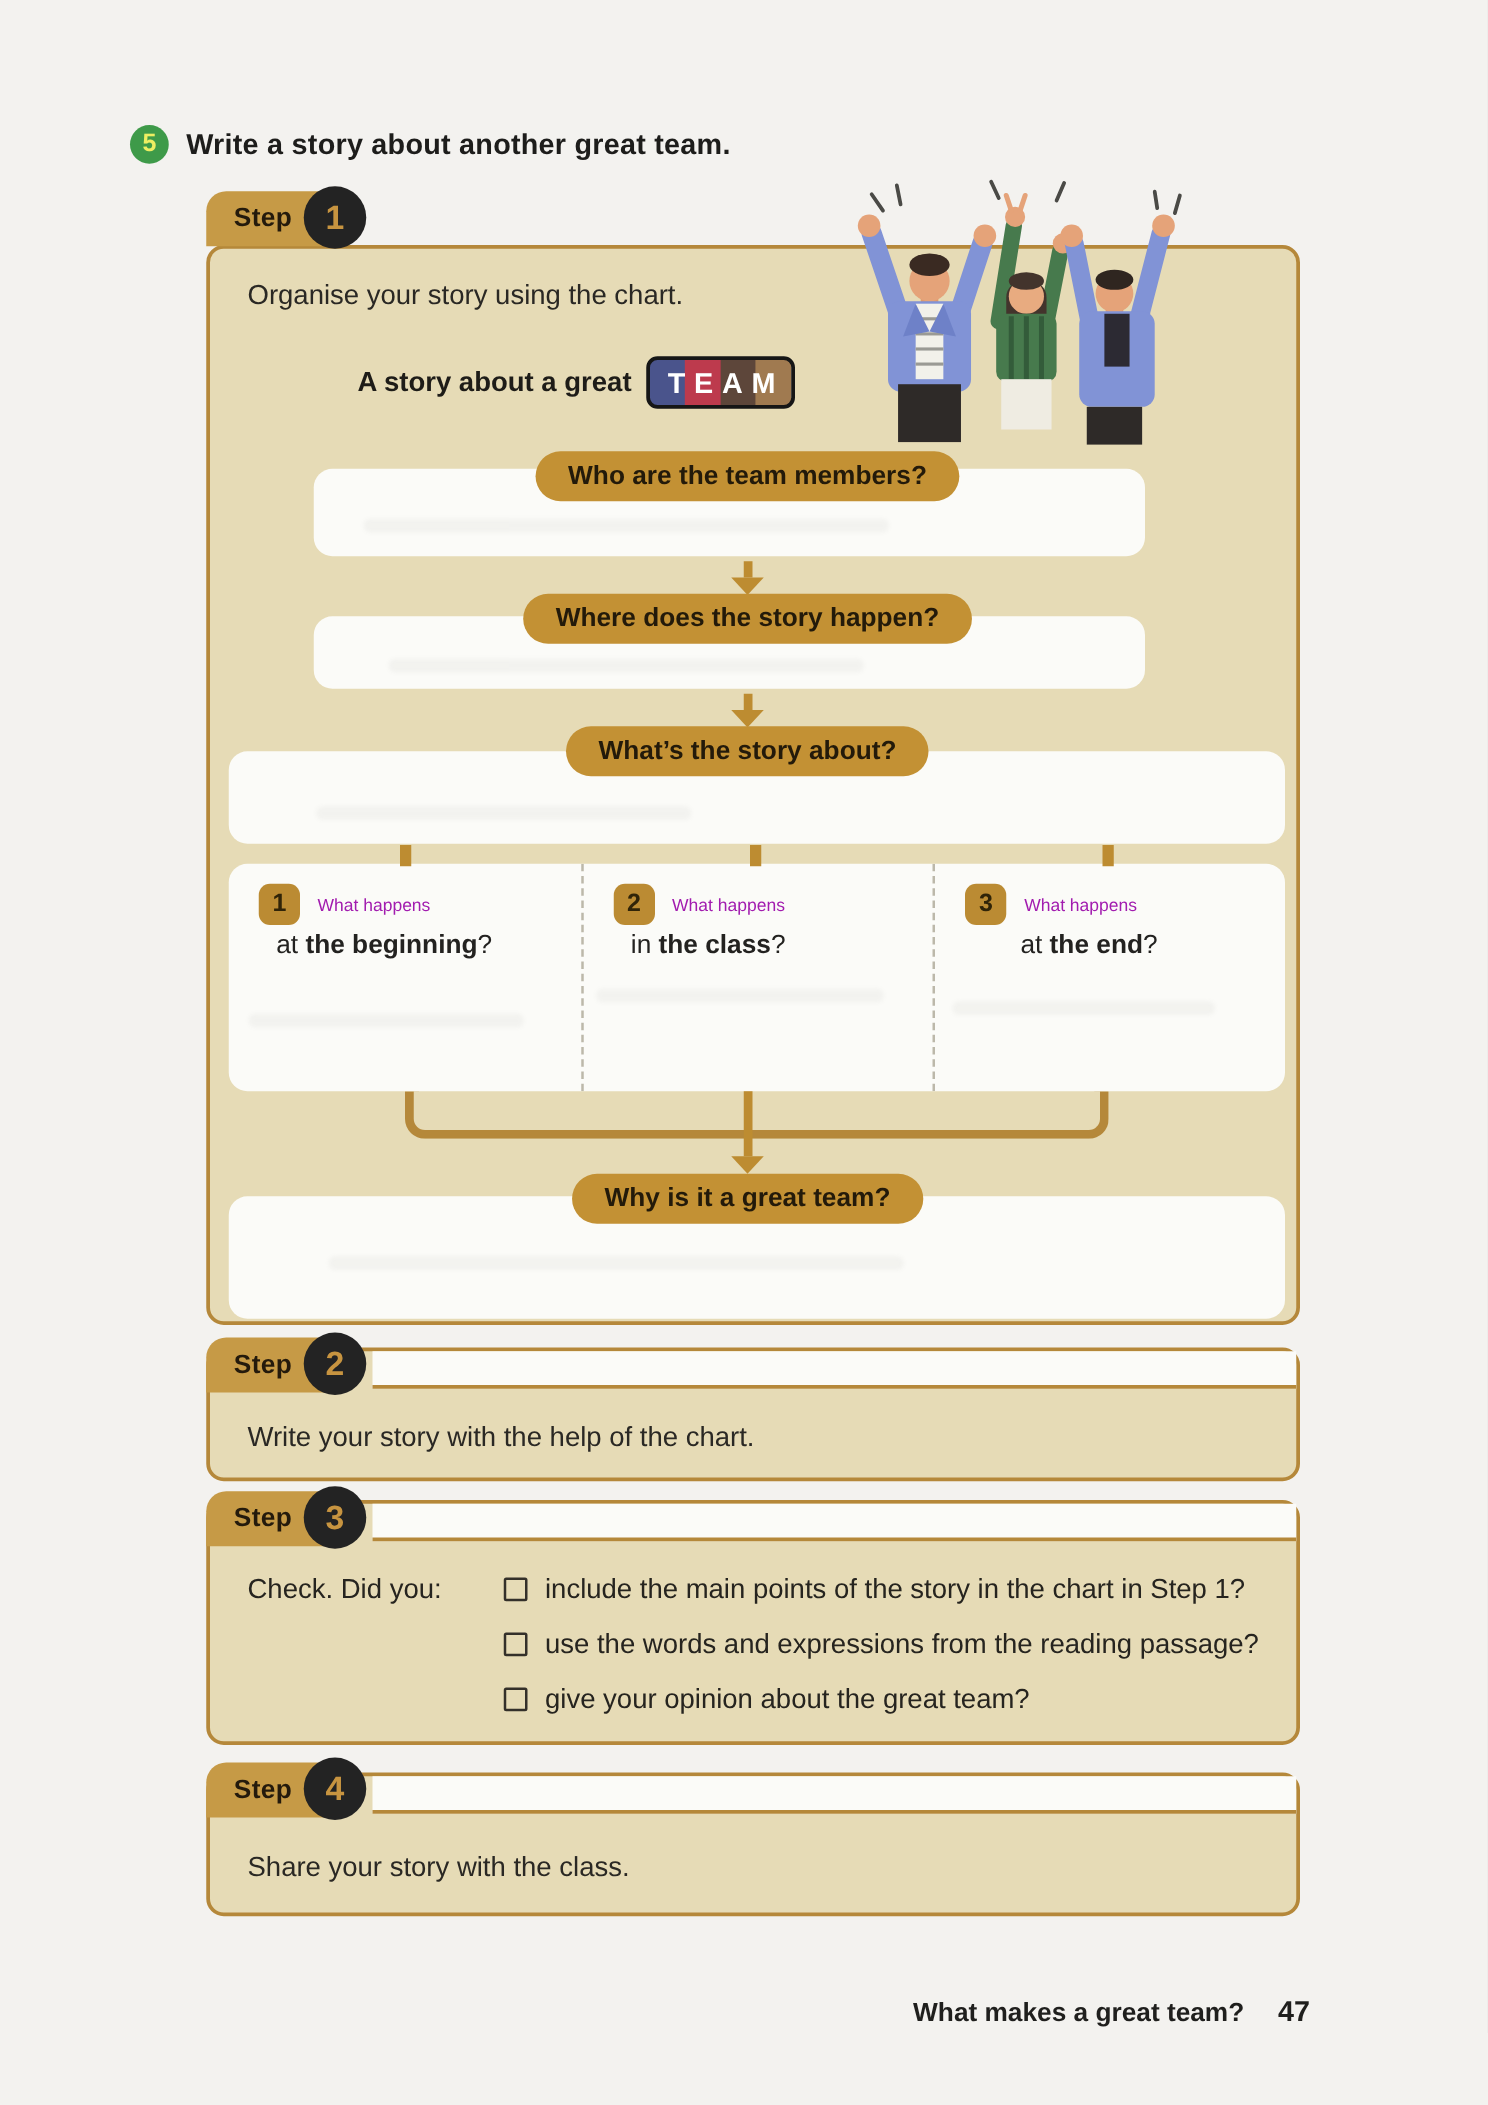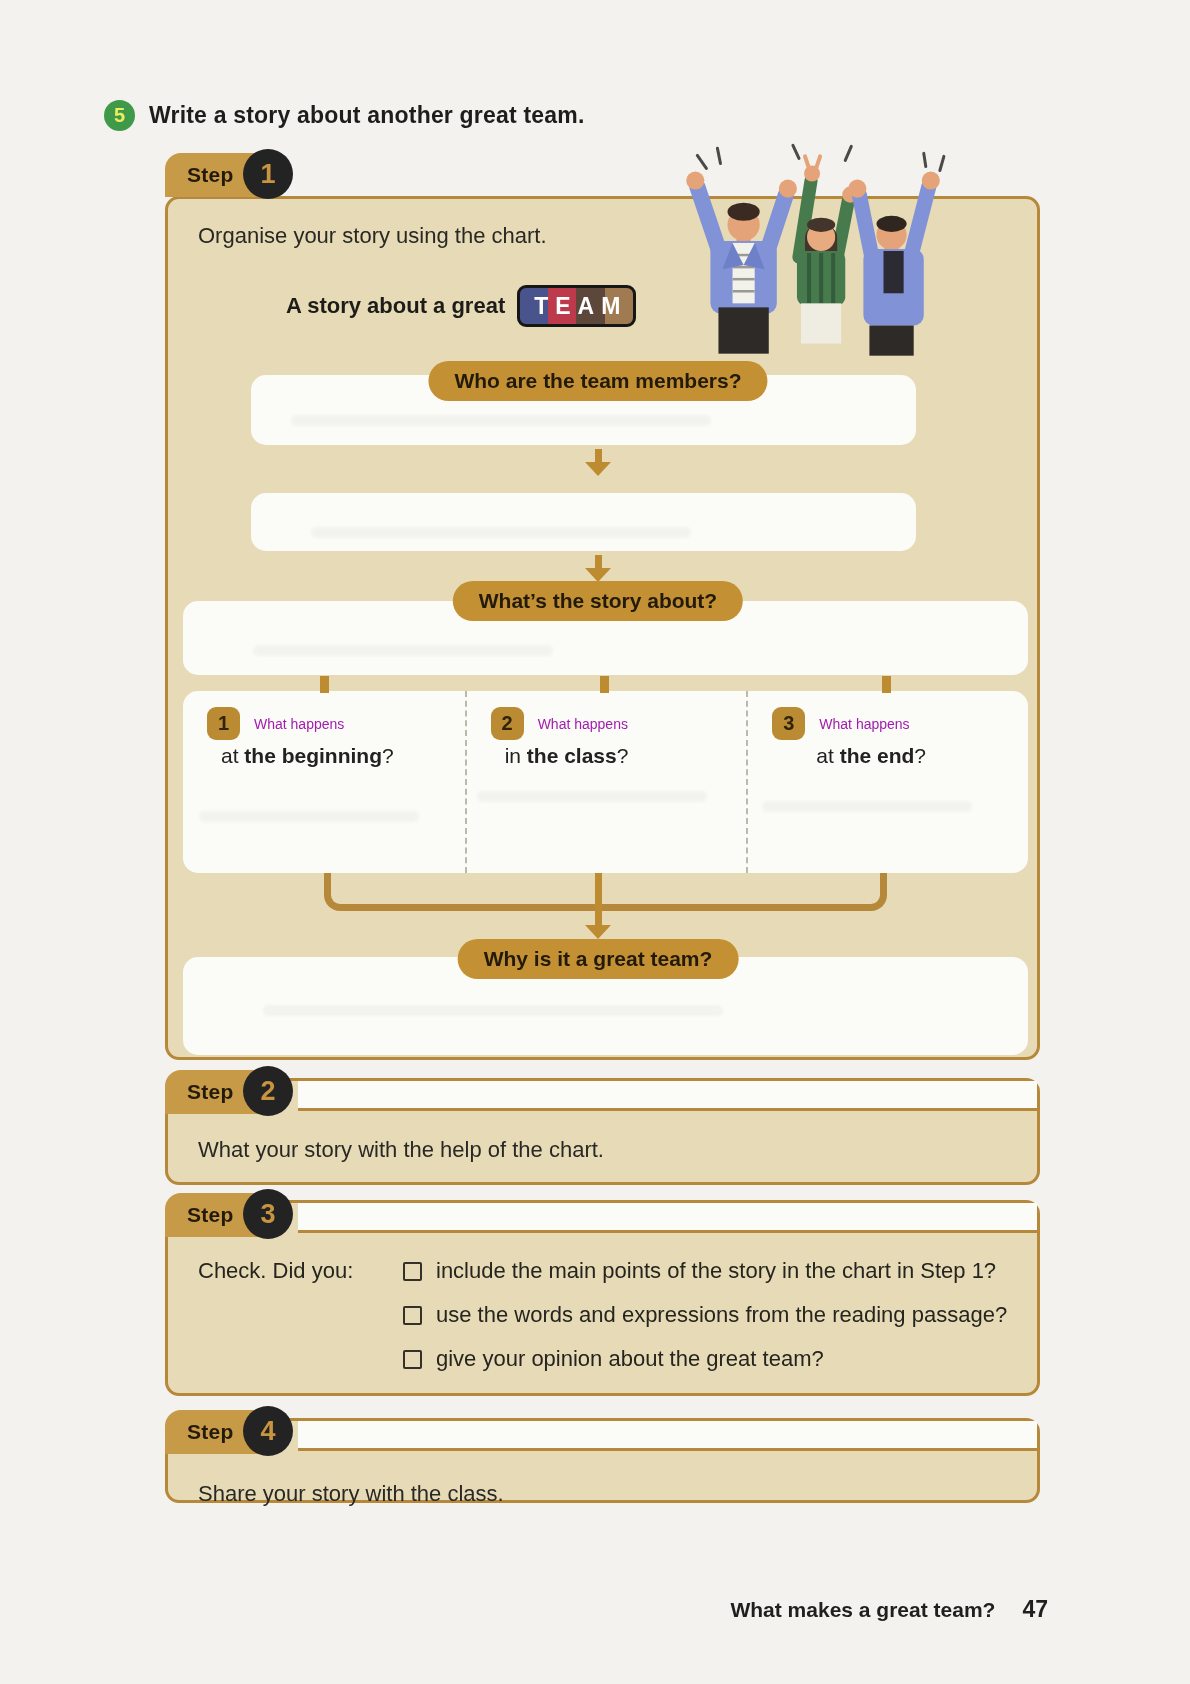--- a/index.html
+++ b/index.html
@@ -134,20 +134,21 @@
 
     <div class="pill" style="top:162px;">Who are the team members?</div>
     <div class="wbox" style="left:83px; top:176px; width:665px; height:70px;">
       <div class="ghost" style="left:40px; top:40px; width:420px;"></div>
     </div>
     <div class="arrow" style="left:417px; top:250px;">
       <div class="stem" style="height:13px;"></div>
         <div class="head"></div>
     </div>
 
+    <div class="pill" style="top:276px;">Where does the story happen?</div>
     <div class="wbox" style="left:83px; top:294px; width:665px; height:58px;">
       <div class="ghost" style="left:60px; top:34px; width:380px;"></div>
     </div>
     <div class="arrow" style="left:417px; top:356px;">
       <div class="stem" style="height:13px;"></div>
         <div class="head"></div>
     </div>
 
     <div class="pill" style="top:382px;">What’s the story about?</div>
     <div class="wbox" style="left:15px; top:402px; width:845px; height:74px;">
@@ -265,21 +266,21 @@
       <rect x="220" y="186" width="44" height="30" fill="#2e2a28"></rect>
     </g>
   </svg>
 
   <div class="step-tab" style="left:165px; top:1070px;">
     <span class="step-word">Step</span>
     <span class="step-circle">2</span>
   </div>
   <div class="panel" style="top:1078px; height:107px;">
     <div class="band"></div>
-    <div class="instr" style="top:56px;">What your story with the help of the chart.</div>
+    <div class="instr" style="top:56px;">Write your story with the help of the chart.</div>
   </div>
 
   <div class="step-tab" style="left:165px; top:1193px;">
     <span class="step-word">Step</span>
     <span class="step-circle">3</span>
   </div>
   <div class="panel" style="top:1200px; height:196px;">
     <div class="band"></div>
     <div class="check-area">
       <div class="check-row first">
@@ -295,21 +296,21 @@
         <span class="checkbox"></span>
         <span>give your opinion about the great team?</span>
       </div>
     </div>
   </div>
 
   <div class="step-tab" style="left:165px; top:1410px;">
     <span class="step-word">Step</span>
     <span class="step-circle">4</span>
   </div>
-  <div class="panel" style="top:1418px; height:85px;">
+  <div class="panel" style="top:1418px; height:115px;">
     <div class="band"></div>
     <div class="instr" style="top:60px;">Share your story with the class.</div>
   </div>
 
   <div class="footer">
     <span class="q">What makes a great team?</span>
     <span class="pg">47</span>
   </div>
 
 </div>

